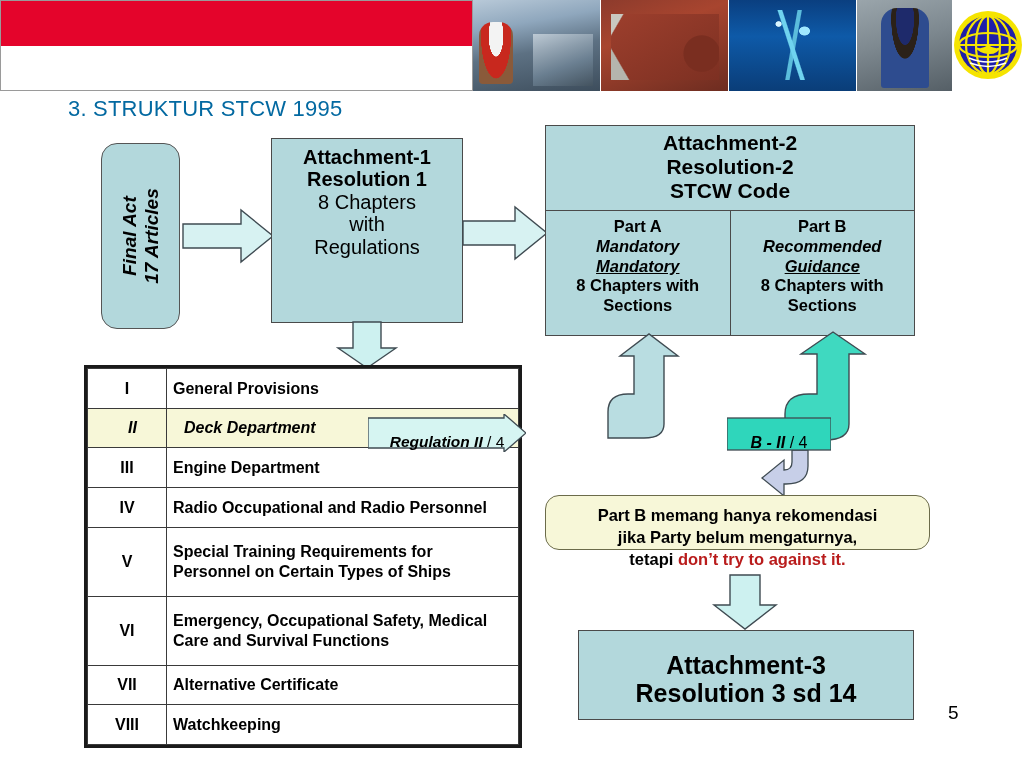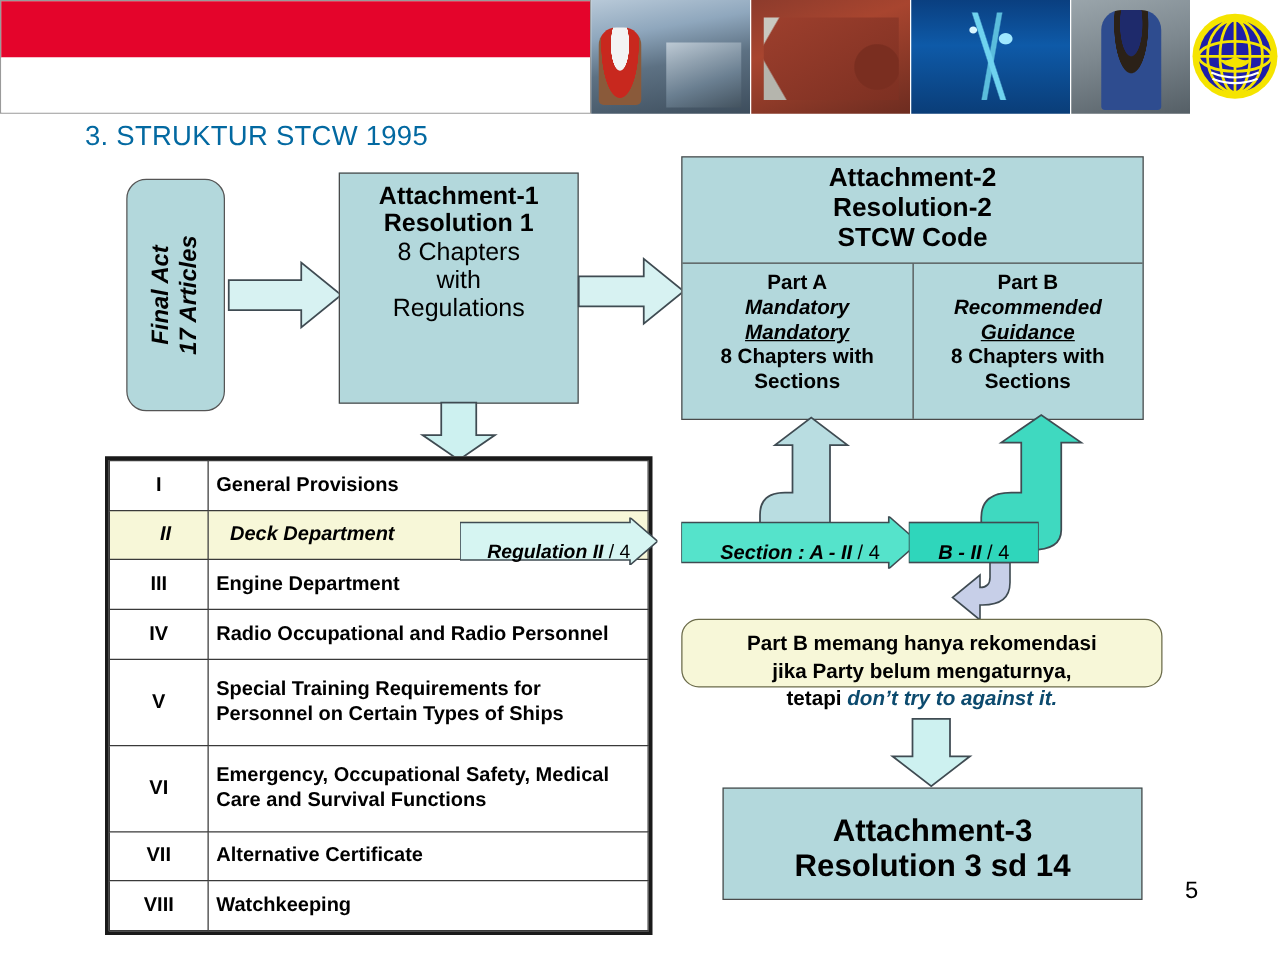--- a/index.html
+++ b/index.html
@@ -67,21 +67,21 @@
   #att2 .col:first-child{border-right:1px solid #4a4a4a;}
   #att2 .it{font-style:italic;}
   #att2 .itu{font-style:italic;text-decoration:underline;}
 
   #att3{left:578px;top:630px;width:336px;height:90px;font-size:25px;font-weight:bold;padding-top:20px;}
 
   
   #note{position:absolute;left:545px;top:495px;width:385px;height:55px;background:#f7f7d8;
         border:1px solid #6b6b4a;border-radius:14px;box-sizing:border-box;text-align:center;
         font-size:16.5px;font-weight:bold;line-height:1.33;padding-top:9px;color:#000;}
-  #note .red{color:#0c4a6e;font-style:italic;}
+  #note .red{color:#b91c1c;}
 
   
   #chapters{position:absolute;left:84px;top:365px;width:438px;height:383px;
             border:3px solid #1a1a1a;border-collapse:collapse;background:#fff;box-sizing:border-box;}
   #chapters table{width:100%;height:100%;border-collapse:collapse;table-layout:fixed;}
   #chapters td{border:1px solid #3a3a3a;font-size:16px;font-weight:bold;color:#000;
                padding:3px 6px;line-height:1.22;vertical-align:middle;}
   #chapters td.num{width:66px;text-align:center;}
   #chapters tr.hl td{background:#f7f7d8;font-style:italic;padding-left:17px;}
 
@@ -251,26 +251,20 @@
     </table>
   </div>
 
   <div class="labelarrow" id="reg-arrow">
     <svg width="158" height="38" viewBox="0 0 158 38" preserveAspectRatio="none">
       <polygon points="0,4 136,4 136,0 158,19 136,38 136,34 0,34" fill="#d6f5f2" stroke="#3f4b52" stroke-width="1.3"></polygon>
     </svg>
     <span class="txt"><span>Regulation II</span><span class="thin"> / 4</span></span>
   </div>
 
-  <div class="labelarrow" id="sec-arrow">
-    <svg width="190" height="42" viewBox="0 0 190 42" preserveAspectRatio="none">
-      <polygon points="0,5 166,5 166,0 190,21 166,42 166,37 0,37" fill="#55e3cb" stroke="#3f4b52" stroke-width="1.3"></polygon>
-    </svg>
-    <span class="txt"><span>Section : A - II</span><span class="thin"> / 4</span></span>
-  </div>
 
   <div class="labelarrow" id="b-arrow">
     <svg width="104" height="42" viewBox="0 0 104 42" preserveAspectRatio="none">
       <rect x="0" y="5" width="104" height="32" fill="#2fd6bb" stroke="#3f4b52" stroke-width="1.3"></rect>
     </svg>
     <span class="txt"><span>B - II</span><span class="thin"> / 4</span></span>
   </div>
 
   <div class="arrow" style="left:700px;top:450px;">
     <svg width="110" height="52" viewBox="0 0 110 52">

